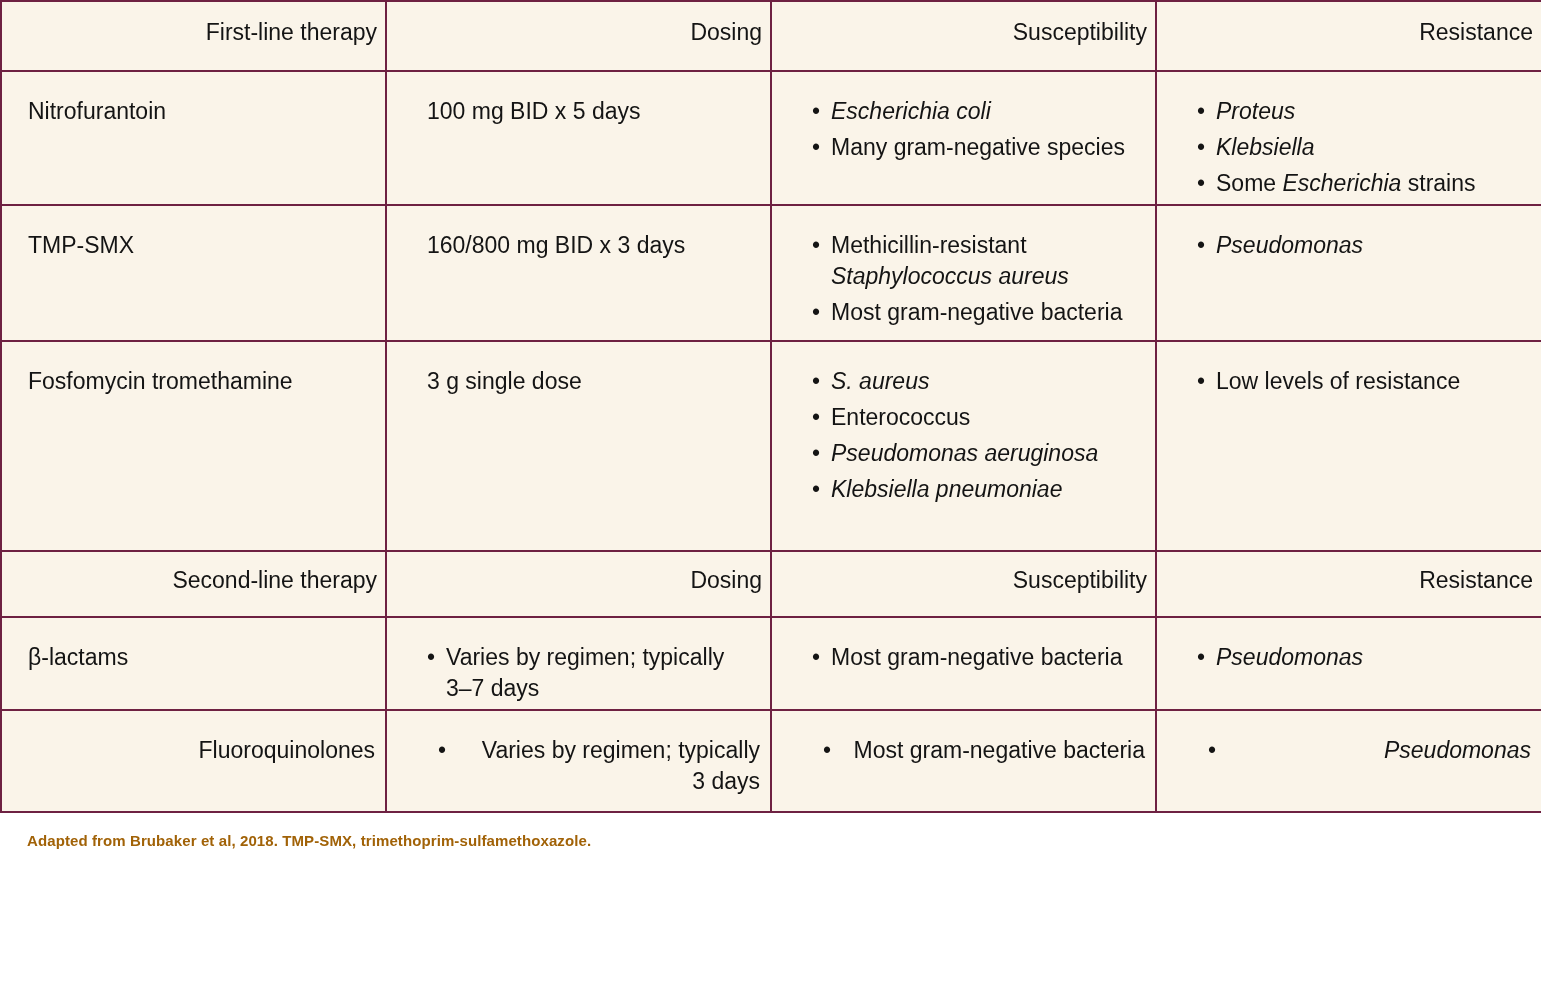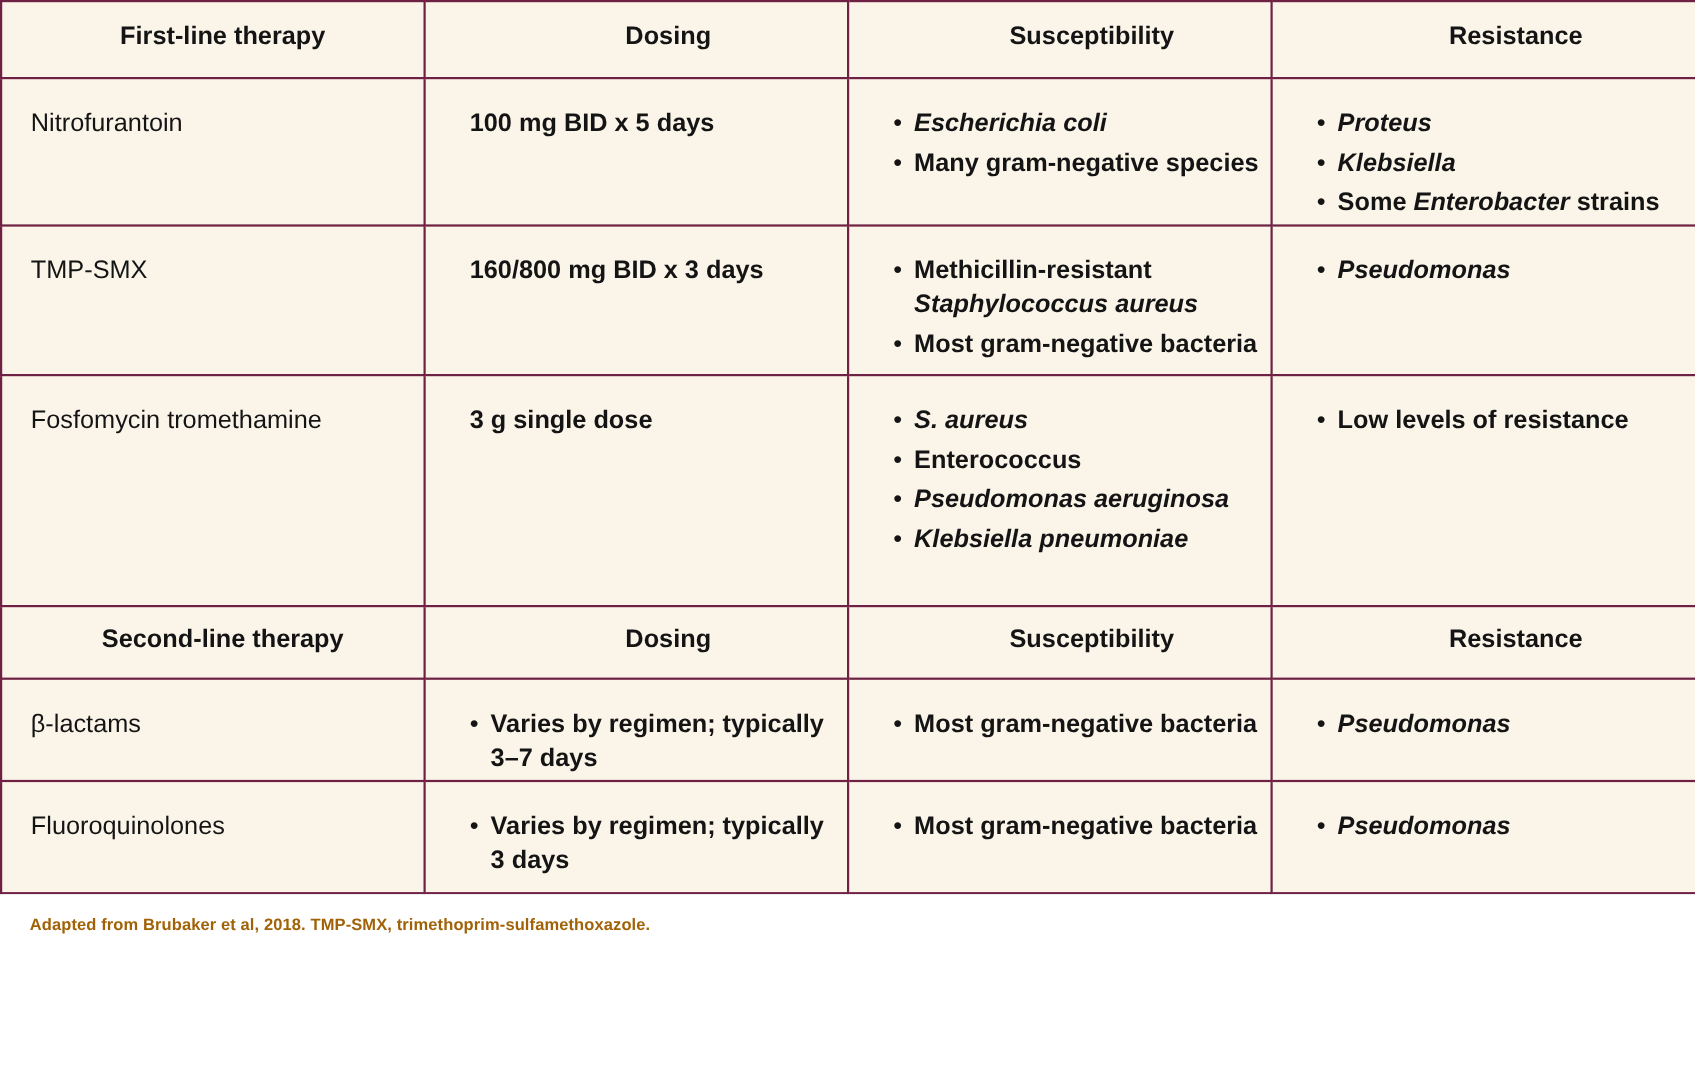--- a/index.html
+++ b/index.html
@@ -29,37 +29,37 @@
   table.grid col.c3{width:386px;}
 
   table.grid th, table.grid td{
     border:2px solid var(--border,#6e2142);
     background:var(--cell-bg,#faf4e9);
     color:var(--text,#141414);
     box-sizing:border-box;
   }
   table.grid th{
     font-size:23px;
-    font-weight:bold;
-    text-align:center;
+    font-weight:normal;
+    text-align:right;
     vertical-align:middle;
     padding:0 8px 8px 66px;
   }
   table.grid th.first{padding-left:26px;}
   table.grid td{
     vertical-align:top;
     font-size:23px;
     padding:24px 10px 0 40px;
     line-height:31px;
   }
   table.grid td.therapy{padding-left:26px;}
 
   .item{display:flex;margin-bottom:5px;}
   .item .bullet{flex:none;width:19px;font-size:23px;}
-  .itext{flex:1;font-weight:bold;}
+  .itext{flex:1;}
   .it{font-style:italic;}
 
   .footnote{
     background:var(--footer-bg,#ffffff);
     color:#a16207;
     font-size:15px;
     font-weight:bold;
     padding:19px 0 0 27px;
     letter-spacing:.1px;
   }
@@ -116,21 +116,21 @@
             </div>
             <div class="item">
               <span class="bullet">•</span>
               <div class="itext">
                 <div class="line"><span class="it">Klebsiella</span></div>
               </div>
             </div>
             <div class="item">
               <span class="bullet">•</span>
               <div class="itext">
-                <div class="line"><span>Some </span><span class="it">Enterobacter</span><span> strains</span></div>
+                <div class="line"><span>Some </span><span class="it">Escherichia</span><span> strains</span></div>
               </div>
             </div>
           </td>
         </tr>
         <tr style="height: 136px;">
           <td class="therapy">TMP-SMX</td>
           <td>
             <div class="item no-bullet">
               <div class="itext">
                 <div class="line"><span>160/800 mg BID x 3 days</span></div>
@@ -232,21 +232,21 @@
           </td>
           <td>
             <div class="item">
               <span class="bullet">•</span>
               <div class="itext">
                 <div class="line"><span class="it">Pseudomonas</span></div>
               </div>
             </div>
           </td>
         </tr>
-        <tr style="height: 102px;">
+        <tr style="height: 102px; text-align: right;">
           <td class="therapy">Fluoroquinolones</td>
           <td>
             <div class="item">
               <span class="bullet">•</span>
               <div class="itext">
                 <div class="line"><span>Varies by regimen; typically</span></div>
                 <div class="line"><span>3 days</span></div>
               </div>
             </div>
           </td>

